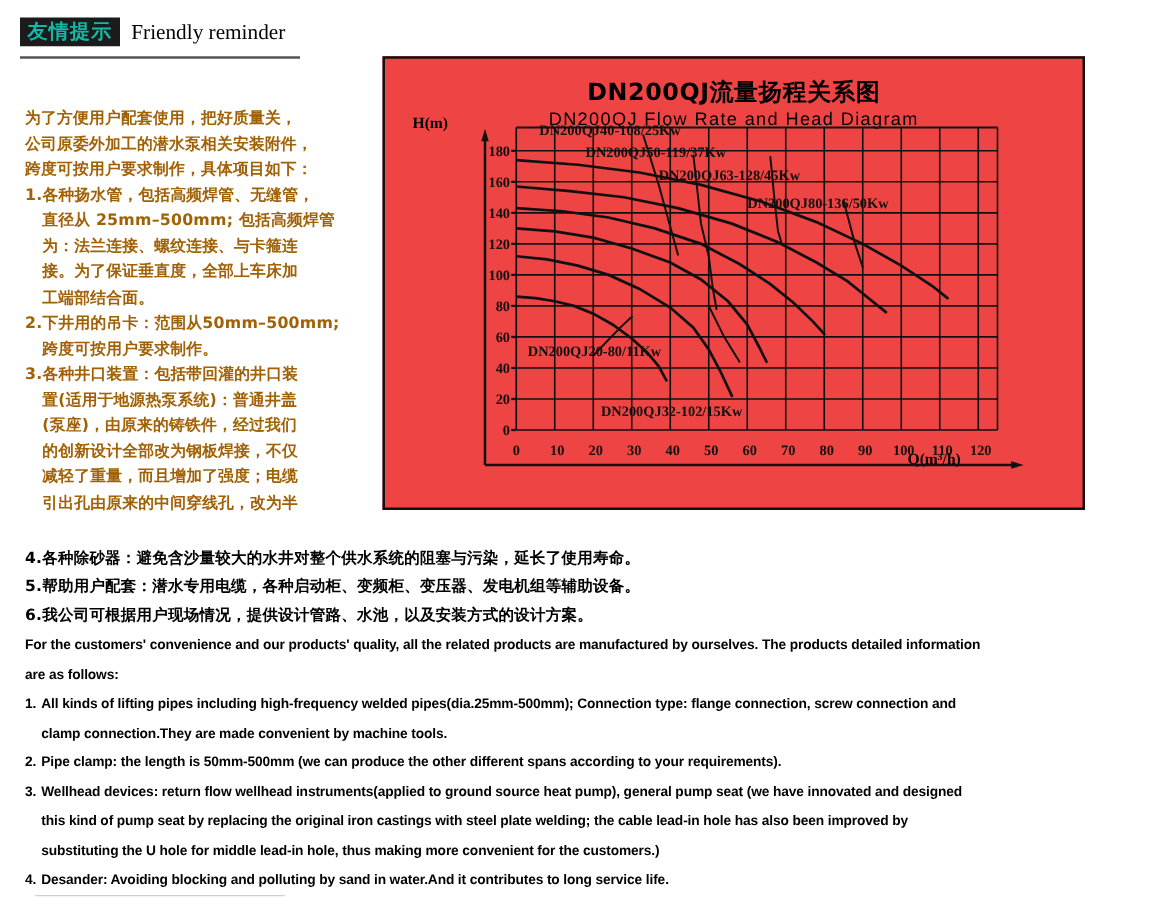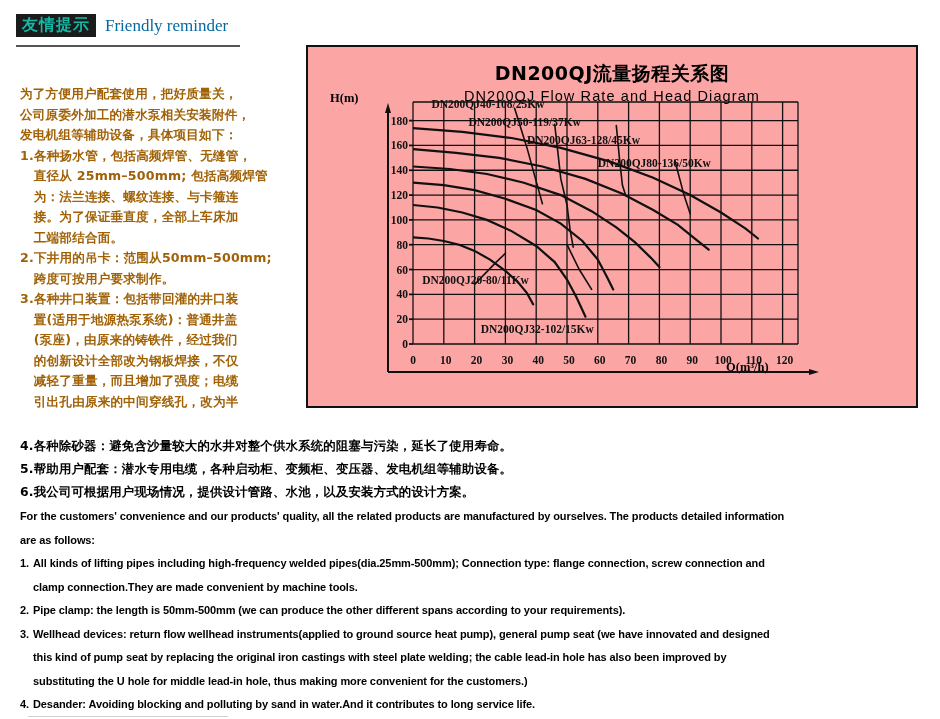--- a/index.html
+++ b/index.html
@@ -14,21 +14,21 @@
   
   #header{position:absolute;left:16px;top:14px;width:250px;height:34px;}
   #cn-badge{
     display:inline-block;background:#1b1b1b;color:#14b8a6;
     font-family:"DejaVu Sans",sans-serif;font-weight:bold;font-size:16px;
     letter-spacing:1px;padding:2px 6px 3px 6px;line-height:18px;
     vertical-align:middle;
   }
   #en-title{
     display:inline-block;font-family:"Liberation Serif",serif;
-    font-size:17px;color:#0369a1;margin-left:9px;vertical-align:middle;
+    font-size:17px;color:#000000;margin-left:9px;vertical-align:middle;
     line-height:18px;font-weight:400;
   }
   #header-rule{position:absolute;left:16px;top:45px;width:224px;height:2px;background:#555;}
 
   
   #cn-col{
     position:absolute;left:20px;top:84px;width:282px;
     font-family:"DejaVu Sans",sans-serif;font-weight:bold;
     font-size:12.6px;line-height:20.5px;color:#a16207;
     letter-spacing:.2px;
@@ -51,22 +51,22 @@
     font-family:"Liberation Sans",sans-serif;font-weight:bold;
     font-size:11px;line-height:23.5px;letter-spacing:-.1px;
   }
   #en-block .row{display:flex;}
   #en-block .row .num{flex:0 0 13px;}
   #en-block .row .txt{flex:1 1 auto;}
   #en-block .ind{padding-left:13px;}
 
   
   #chart-frame{
-    position:absolute;left:306px;top:45px;width:612px;height:363px;
-    border:2.5px solid #111;box-sizing:border-box;background:#fca5a5;
+    position:absolute;left:306px;top:45px;width:562px;height:363px;
+    border:2.5px solid #111;box-sizing:border-box;background:#ef4444;
   }
   #chart-title-cn{
     position:absolute;left:0;right:0;top:14px;text-align:center;
     font-family:"DejaVu Sans",sans-serif;font-weight:bold;font-size:19px;
     letter-spacing:.5px;
   }
   #chart-title-en{
     position:absolute;left:0;right:0;top:41px;text-align:center;
     font-family:"Liberation Sans",sans-serif;font-weight:400;font-size:14.5px;
     letter-spacing:1.1px;
@@ -94,21 +94,21 @@
 <body>
 
 <div id="header">
   <span id="cn-badge">友情提示</span><span id="en-title">Friendly reminder</span>
 </div>
 <div id="header-rule"></div>
 
 <div id="cn-col">
     <div class="p">为了方便用户配套使用，把好质量关，</div>
     <div class="p">公司原委外加工的潜水泵相关安装附件，</div>
-    <div class="p">发电机组等辅助设备，具体项目如下：</div>
+    <div class="p">跨度可按用户要求制作，具体项目如下：</div>
     <div class="li">
       <span class="num">1.</span>
       <span class="txt">各种扬水管，包括高频焊管、无缝管，</span>
     </div>
     <div class="li">
       <span class="num">&nbsp;&nbsp;&nbsp;</span>
       <span class="txt">直径从 25mm–500mm; 包括高频焊管</span>
     </div>
     <div class="li">
       <span class="num">&nbsp;&nbsp;&nbsp;</span>

